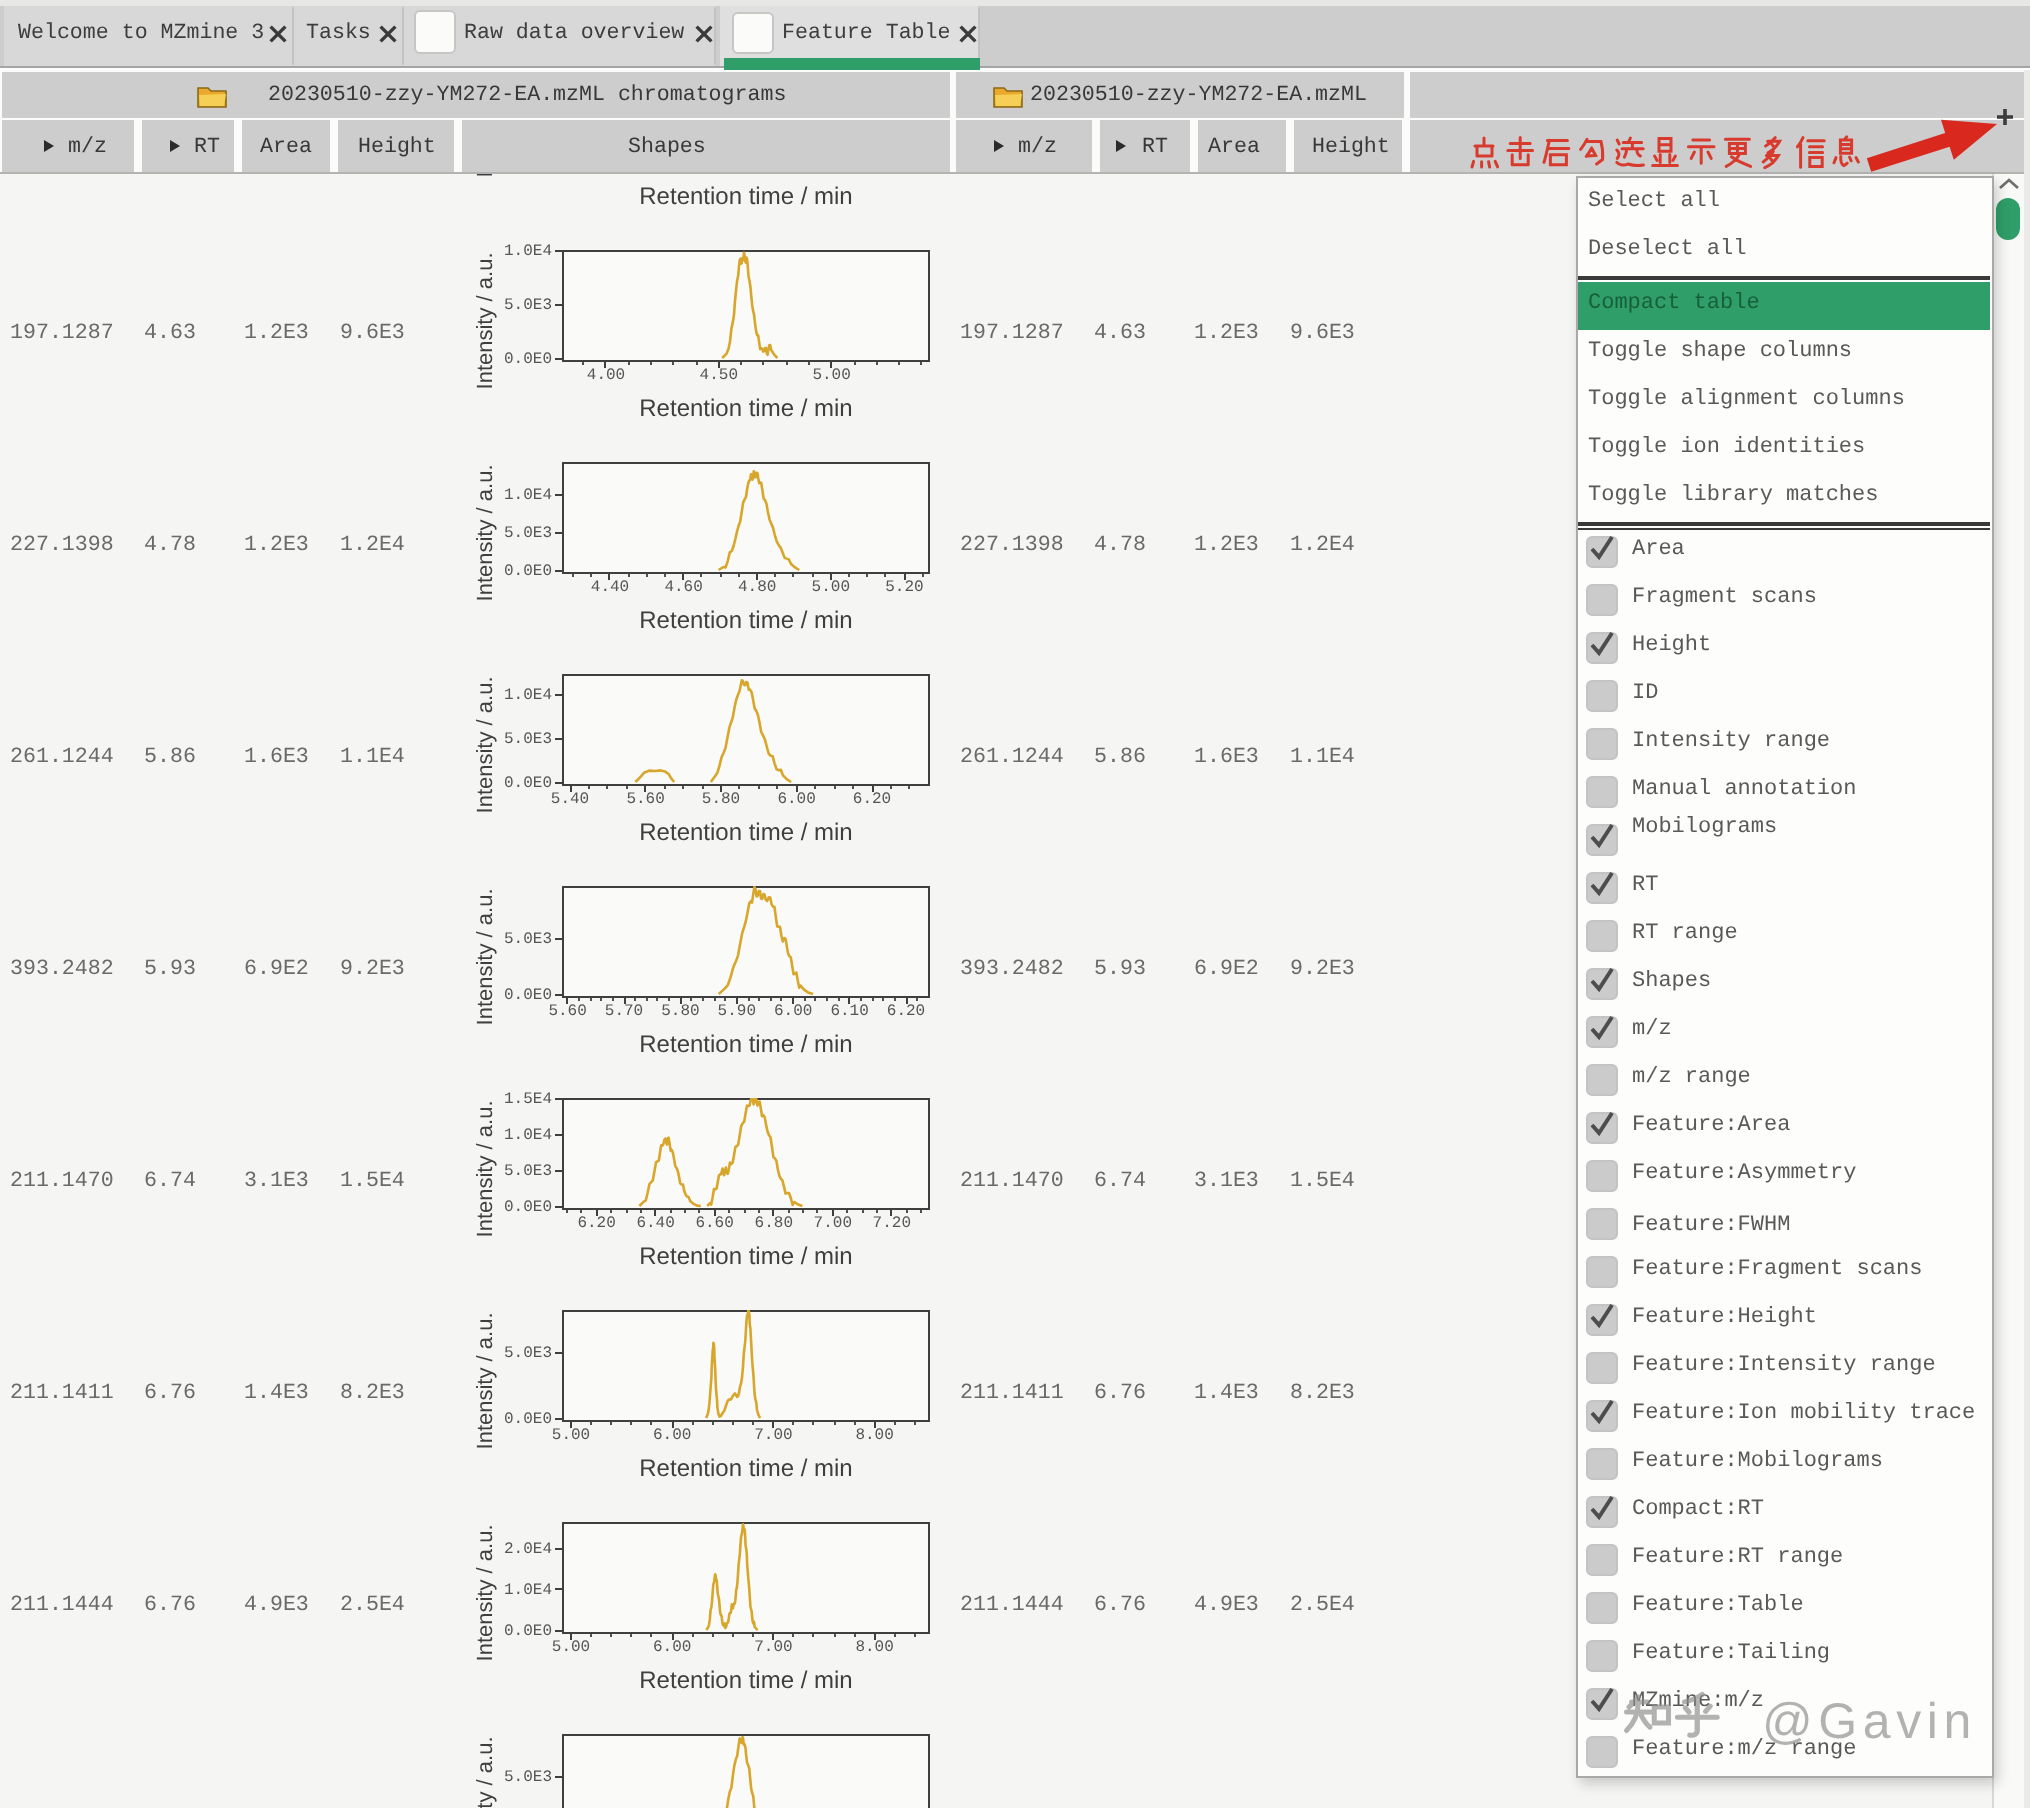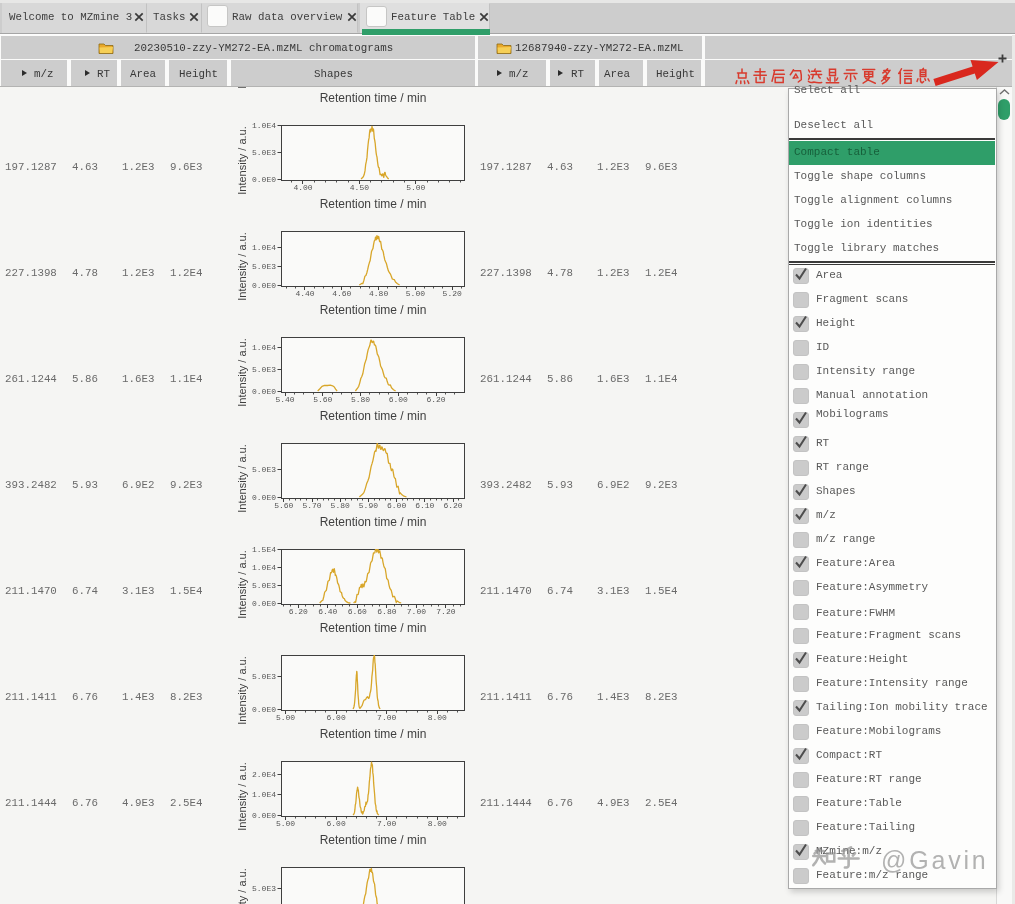--- a/index.html
+++ b/index.html
@@ -62,21 +62,21 @@
 <div class="abs" style="left:0;top:86px;width:1015px;height:1px;background:#b3b3b2"></div>
 <svg class="abs" style="left:98px;top:41px" width="16" height="14" viewBox="0 0 16 14">
     <path d="M1 3 L6 3 L7.5 4.5 L15 4.5 L15 12.5 L1 12.5 Z" fill="#e9a92c" stroke="#8a6a14" stroke-width="0.8"></path>
     <path d="M1.5 6.5 L15 6 L14 12 L2 12 Z" fill="#f6cf56"></path>
   </svg>
 <div class="abs hdrtxt" style="left:134px;top:42px">20230510-zzy-YM272-EA.mzML chromatograms</div>
 <svg class="abs" style="left:496px;top:41px" width="16" height="14" viewBox="0 0 16 14">
     <path d="M1 3 L6 3 L7.5 4.5 L15 4.5 L15 12.5 L1 12.5 Z" fill="#e9a92c" stroke="#8a6a14" stroke-width="0.8"></path>
     <path d="M1.5 6.5 L15 6 L14 12 L2 12 Z" fill="#f6cf56"></path>
   </svg>
-<div class="abs hdrtxt" style="left:515px;top:42px">12687940-zzy-YM272-EA.mzML</div>
+<div class="abs hdrtxt" style="left:515px;top:42px">20230510-zzy-YM272-EA.mzML</div>
 <div class="tri" style="left:22px;top:70px"></div>
 <div class="abs hdrtxt" style="left:34px;top:68px">m/z</div>
 <div class="tri" style="left:85px;top:70px"></div>
 <div class="abs hdrtxt" style="left:97px;top:68px">RT</div>
 <div class="abs hdrtxt" style="left:130px;top:68px">Area</div>
 <div class="abs hdrtxt" style="left:179px;top:68px">Height</div>
 <div class="abs hdrtxt" style="left:314px;top:68px">Shapes</div>
 <div class="tri" style="left:497px;top:70px"></div>
 <div class="abs hdrtxt" style="left:509px;top:68px">m/z</div>
 <div class="tri" style="left:558px;top:70px"></div>
@@ -560,21 +560,21 @@
 <svg class="abs" style="left:998px;top:88px" width="13" height="8" viewBox="0 0 13 8">
     <path d="M2 6 L6.5 2 L11 6" fill="none" stroke="#6f6f6f" stroke-width="1.4"></path>
   </svg>
 <div class="abs" style="left:998px;top:99px;width:12px;height:21px;background:#2f9e69;border-radius:6px"></div>
 <div class="abs" style="left:1012px;top:35px;width:3px;height:869px;background:#eaeae8"></div>
 <svg class="abs" style="left:998px;top:54px" width="9" height="9" viewBox="0 0 9 9">
     <path d="M4.5 0.5 V8.5 M0.5 4.5 H8.5" stroke="#3c3c3c" stroke-width="1.8"></path>
   </svg>
 <div class="abs" style="left:788px;top:88px;width:207px;height:799px;background:#fdfdfc;border:1px solid #a9a9a9;box-shadow:2px 3px 6px rgba(0,0,0,0.18)"></div>
 <div class="abs" style="left:789px;top:141px;width:206px;height:24px;background:#2f9e69"></div>
-<div class="mitem" style="top:84px;color:#595959">Select all</div>
+<div class="mitem" style="top:95px;color:#595959">Select all</div>
 <div class="mitem" style="top:119px;color:#595959">Deselect all</div>
 <div class="mitem" style="top:146px;color:#17603b">Compact table</div>
 <div class="mitem" style="top:170px;color:#595959">Toggle shape columns</div>
 <div class="mitem" style="top:194px;color:#595959">Toggle alignment columns</div>
 <div class="mitem" style="top:218px;color:#595959">Toggle ion identities</div>
 <div class="mitem" style="top:242px;color:#595959">Toggle library matches</div>
 <div class="abs" style="left:789px;top:138px;width:206px;height:2px;background:#3a3a3a"></div>
 <div class="abs" style="left:789px;top:261px;width:206px;height:2px;background:#3a3a3a"></div>
 <div class="abs" style="left:789px;top:264px;width:206px;height:1px;background:#3a3a3a"></div>
 <div class="cbox" style="top:268px"></div>
@@ -634,21 +634,21 @@
 <svg class="abs" style="left:793px;top:650px" width="17" height="17" viewBox="0 0 17 17">
     <path d="M3 8.5 L6.5 12.5 L13 2.5" fill="none" stroke="#4d4d4d" stroke-width="2"></path>
   </svg>
 <div class="clbl" style="top:653px">Feature:Height</div>
 <div class="cbox" style="top:676px"></div>
 <div class="clbl" style="top:677px">Feature:Intensity range</div>
 <div class="cbox" style="top:700px"></div>
 <svg class="abs" style="left:793px;top:698px" width="17" height="17" viewBox="0 0 17 17">
     <path d="M3 8.5 L6.5 12.5 L13 2.5" fill="none" stroke="#4d4d4d" stroke-width="2"></path>
   </svg>
-<div class="clbl" style="top:701px">Tailing:Ion mobility trace</div>
+<div class="clbl" style="top:701px">Feature:Ion mobility trace</div>
 <div class="cbox" style="top:724px"></div>
 <div class="clbl" style="top:725px">Feature:Mobilograms</div>
 <div class="cbox" style="top:748px"></div>
 <svg class="abs" style="left:793px;top:746px" width="17" height="17" viewBox="0 0 17 17">
     <path d="M3 8.5 L6.5 12.5 L13 2.5" fill="none" stroke="#4d4d4d" stroke-width="2"></path>
   </svg>
 <div class="clbl" style="top:749px">Compact:RT</div>
 <div class="cbox" style="top:772px"></div>
 <div class="clbl" style="top:773px">Feature:RT range</div>
 <div class="cbox" style="top:796px"></div>

